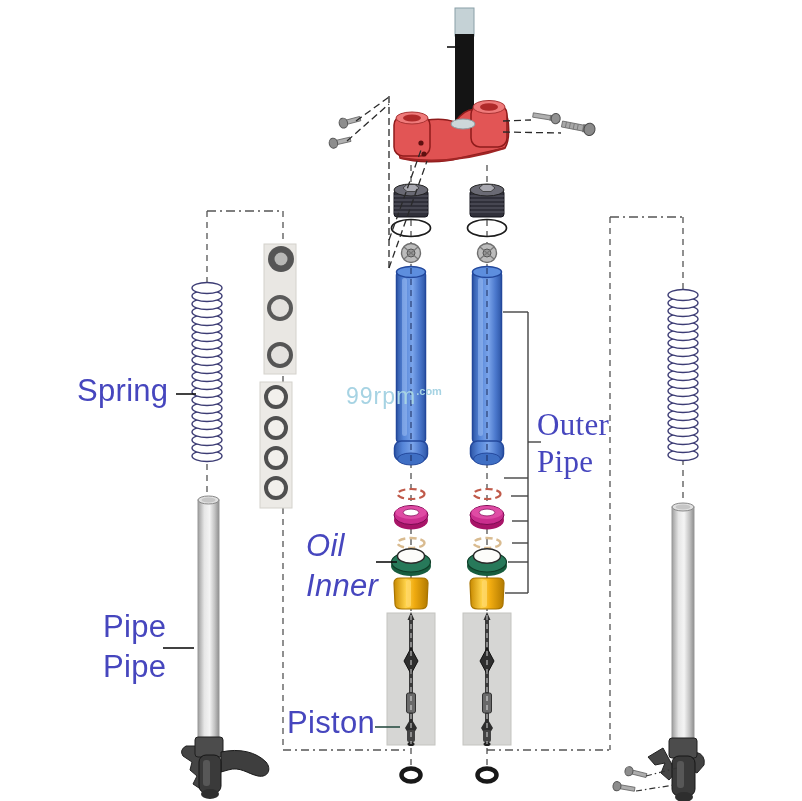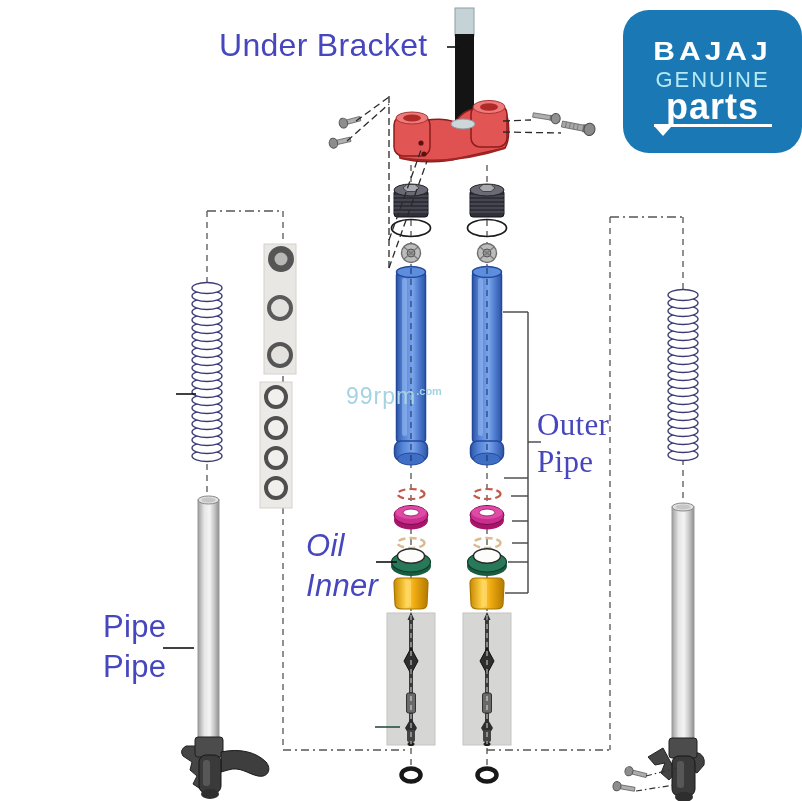--- a/index.html
+++ b/index.html
@@ -302,29 +302,22 @@
 
   <g stroke="#111" stroke-width="1.6">
     <line x1="447" y1="47" x2="460" y2="47"></line>
     <line x1="176" y1="394" x2="196" y2="394"></line>
     <line x1="376" y1="562" x2="397" y2="562"></line>
     <line x1="163" y1="648" x2="194" y2="648"></line>
     <line x1="375" y1="727" x2="400" y2="727" stroke="#2a4f45"></line>
   </g>
 </svg>
 
-<div class="label label-under-bracket">Under Bracket</div>
+<div class="label label-spring">Spring</div>
 <div class="label label-outer-pipe"><span>Outer</span><br><span>Pipe</span></div>
 <div class="label label-oil-seal"><span>Oil</span><br><span>Inner</span></div>
 <div class="label label-inner-pipe"><span>Pipe</span><br><span>Pipe</span></div>
+<div class="label label-piston">Piston</div>
 
 <div class="watermark"><span>99rpm</span><sup>.com</sup></div>
 
-<div class="logo">
-  <div class="logo-brand">BAJAJ</div>
-  <div class="logo-genuine">GENUINE</div>
-  <div class="logo-parts">parts</div>
-  <div class="logo-underline">
-    <div class="logo-arrow"></div>
-  </div>
+
 </div>
 
-</div>
-
 </body></html>

